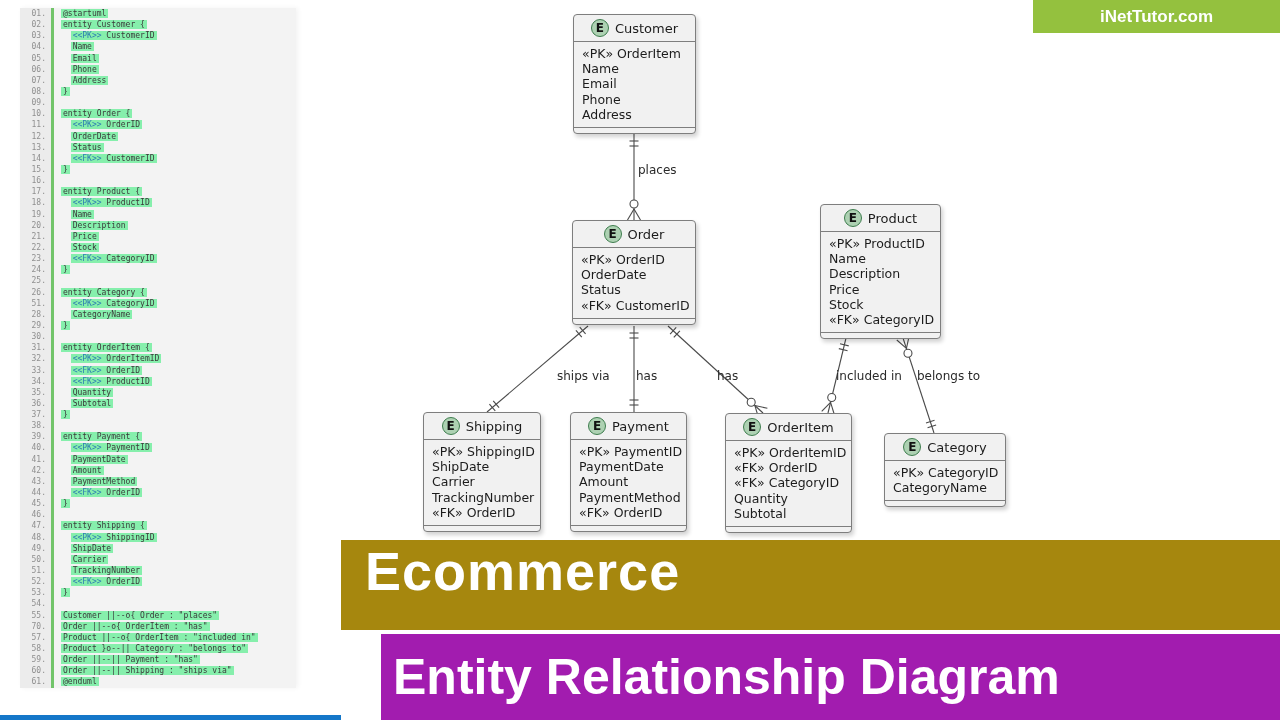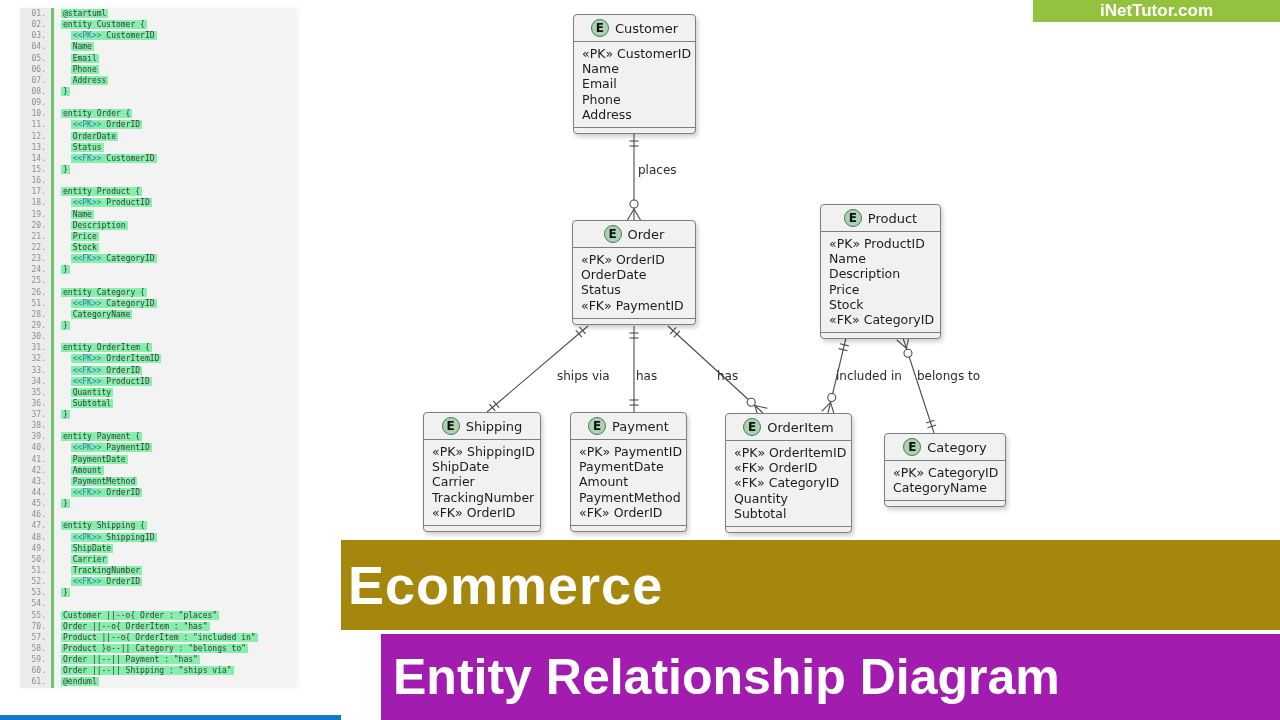--- a/index.html
+++ b/index.html
@@ -27,25 +27,25 @@
           font-size:12.5px;color:#1c1c1c;box-sizing:border-box}
   .ehead{display:flex;align-items:center;justify-content:center;gap:6px;
          padding:4px 6px;border-bottom:1px solid #7e7e7e;font-size:13px;height:18px}
   .ecircle{width:18px;height:18px;border-radius:50%;background:#add1b2;
            border:1px solid #3e7d4e;display:flex;align-items:center;justify-content:center;
            font-weight:bold;font-size:12px;box-sizing:border-box;flex:none;color:#111}
   .eattrs{padding:4px 8px 5px;line-height:15.2px;white-space:nowrap}
   .efoot{height:5px;border-top:1px solid #7e7e7e}
 
   
-  .brand{position:absolute;left:1033px;top:0;width:247px;height:22px;z-index:3;
+  .brand{position:absolute;left:1033px;top:0;width:247px;height:33px;z-index:3;
          display:flex;align-items:center;justify-content:center;color:#fff;
          font-weight:bold;font-size:17px;font-family:"Liberation Sans",sans-serif}
   .banner-gold{position:absolute;left:341px;top:540px;width:939px;height:90px;z-index:3;
-         display:flex;align-items:center;padding-left:7px;box-sizing:border-box;color:#fff;
+         display:flex;align-items:flex-start;padding-left:24px;box-sizing:border-box;color:#fff;
          font-weight:bold;font-size:54px;font-family:"Liberation Sans",sans-serif;letter-spacing:1px}
   .banner-blue{position:absolute;left:341px;top:634px;width:939px;height:86px;z-index:3;
          display:flex;align-items:center;padding-left:12px;box-sizing:border-box;color:#fff;
          font-weight:bold;font-size:50px;font-family:"Liberation Sans",sans-serif}
   .bottom-strip{position:absolute;left:0;top:715px;width:341px;height:5px;z-index:3}
 </style>
 </head>
 <body>
 
 <div class="code-panel">
@@ -401,38 +401,38 @@
     <text x="917" y="380" class="rel-label">belongs to</text>
   </svg>
 
 <div id="entities">
     <div class="entity" style="left: 573px; top: 14px; width: 123px;">
       <div class="ehead">
         <span class="ecircle">E</span>
         <span>Customer</span>
       </div>
       <div class="eattrs">
-        <div>«PK» CustomerID</div>
+        <div>«PK» OrderItem</div>
         <div>Name</div>
         <div>Email</div>
         <div>Phone</div>
         <div>Address</div>
       </div>
       <div class="efoot"></div>
     </div>
     <div class="entity" style="left: 572px; top: 220px; width: 124px;">
       <div class="ehead">
         <span class="ecircle">E</span>
         <span>Order</span>
       </div>
       <div class="eattrs">
         <div>«PK» OrderID</div>
         <div>OrderDate</div>
         <div>Status</div>
-        <div>«FK» PaymentID</div>
+        <div>«FK» CustomerID</div>
       </div>
       <div class="efoot"></div>
     </div>
     <div class="entity" style="left: 820px; top: 204px; width: 121px;">
       <div class="ehead">
         <span class="ecircle">E</span>
         <span>Product</span>
       </div>
       <div class="eattrs">
         <div>«PK» ProductID</div>

